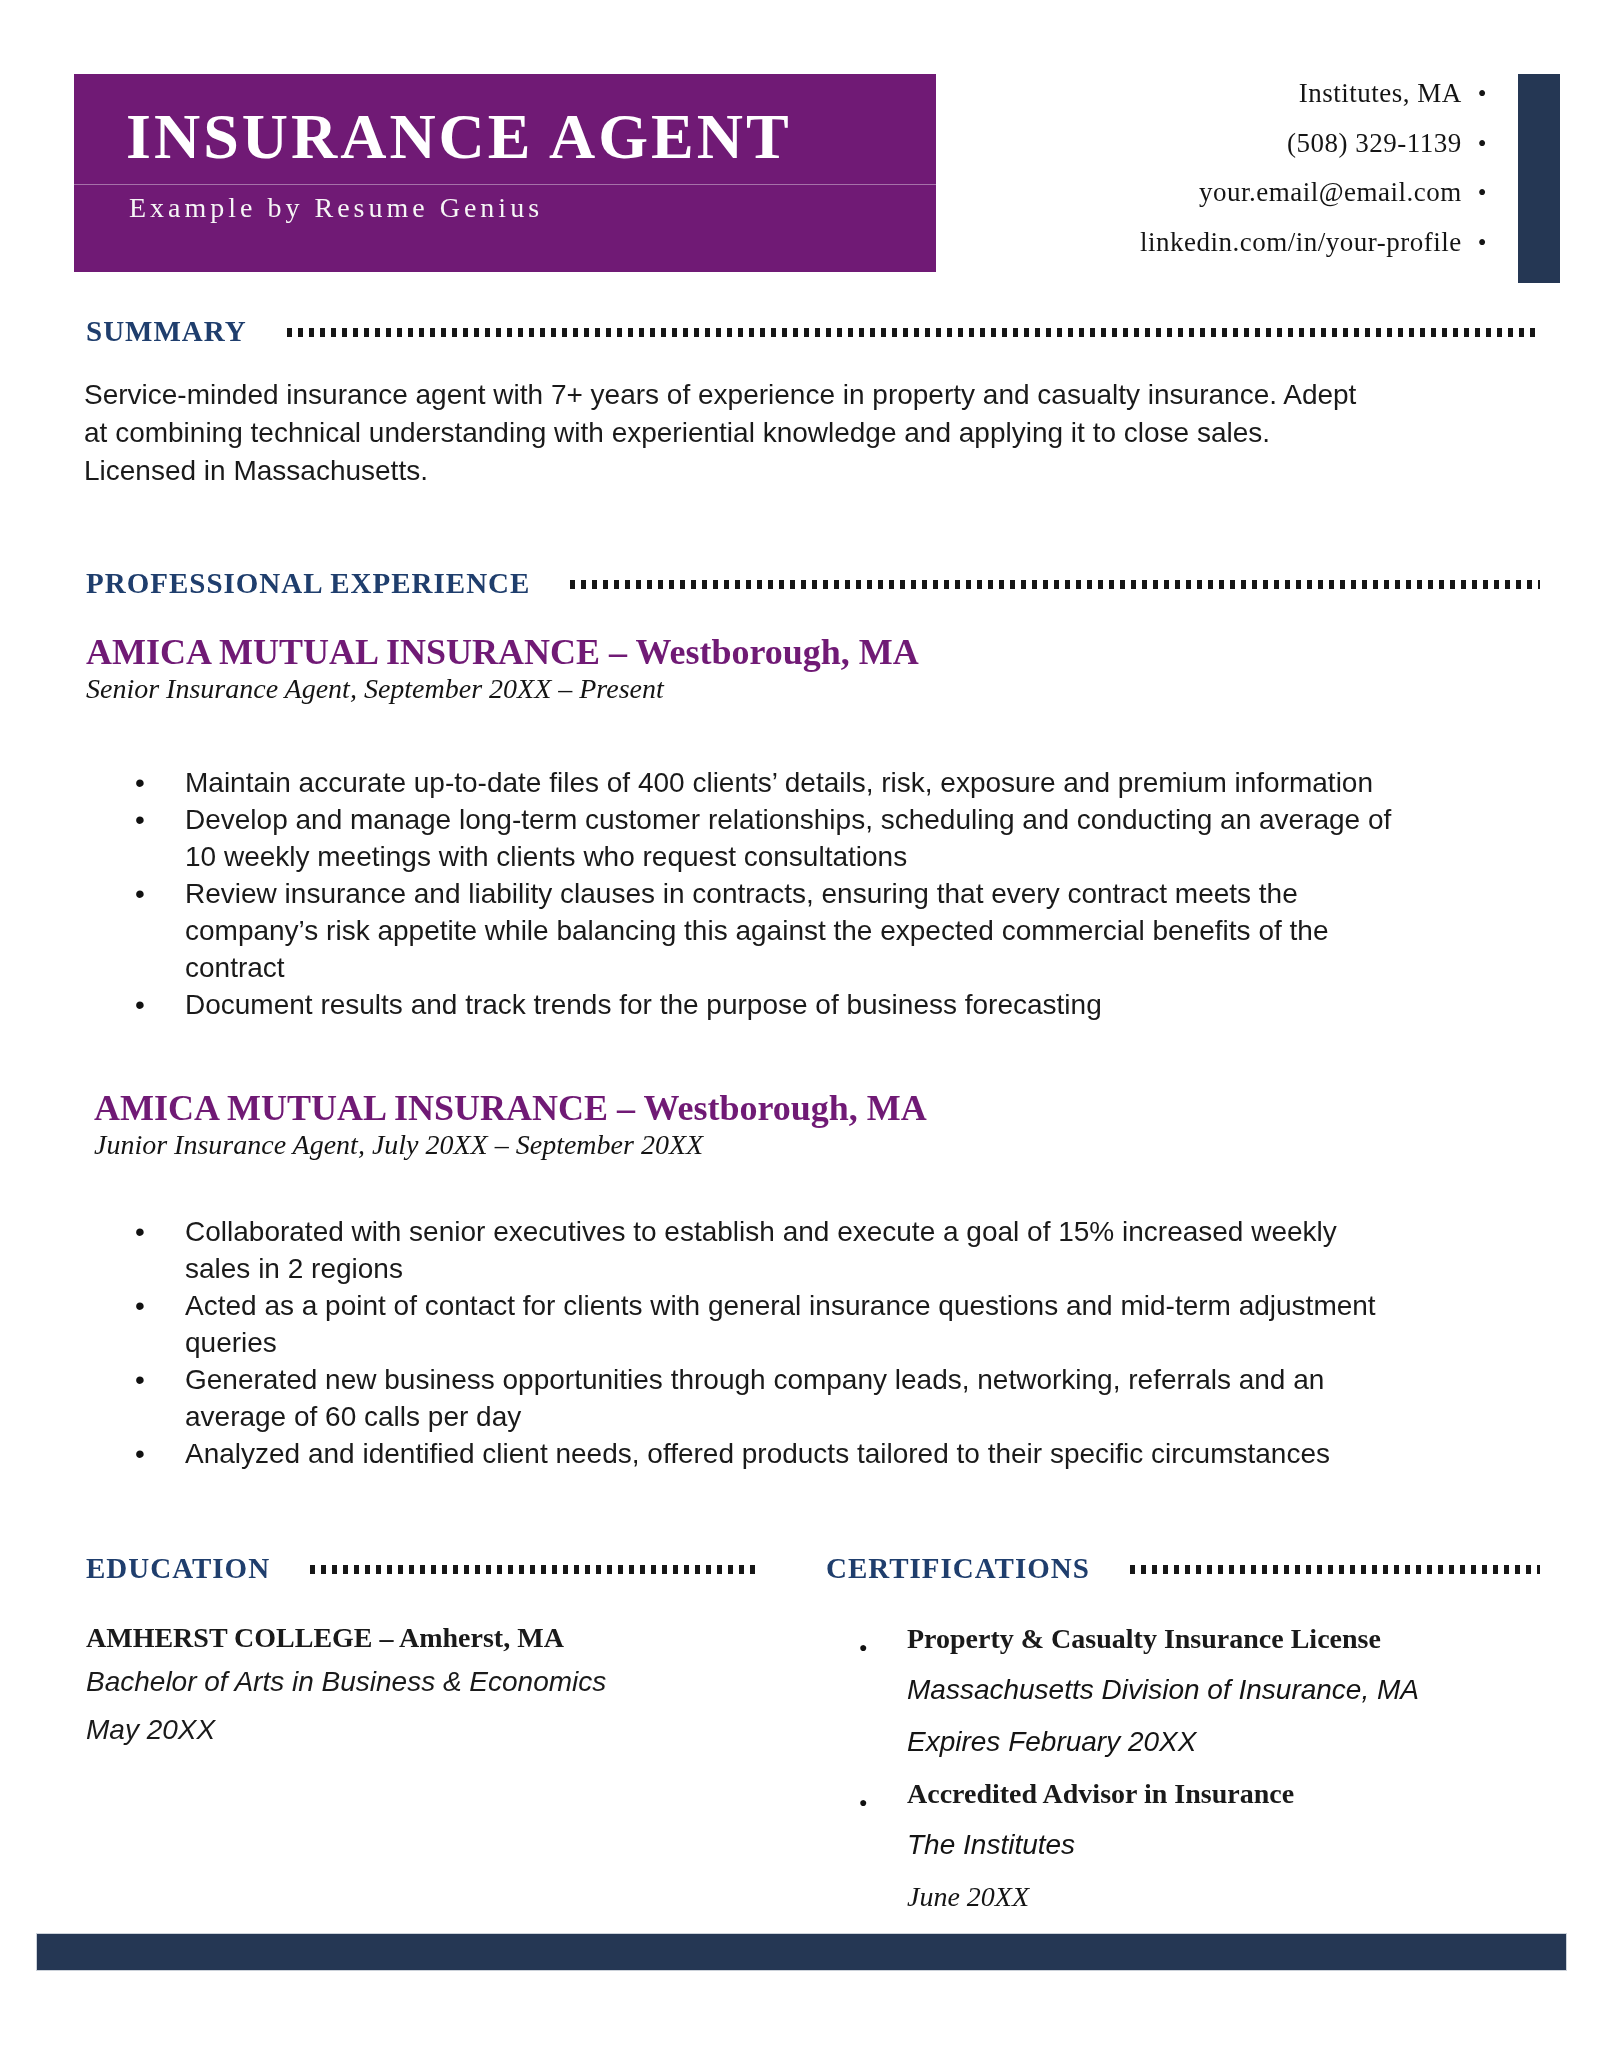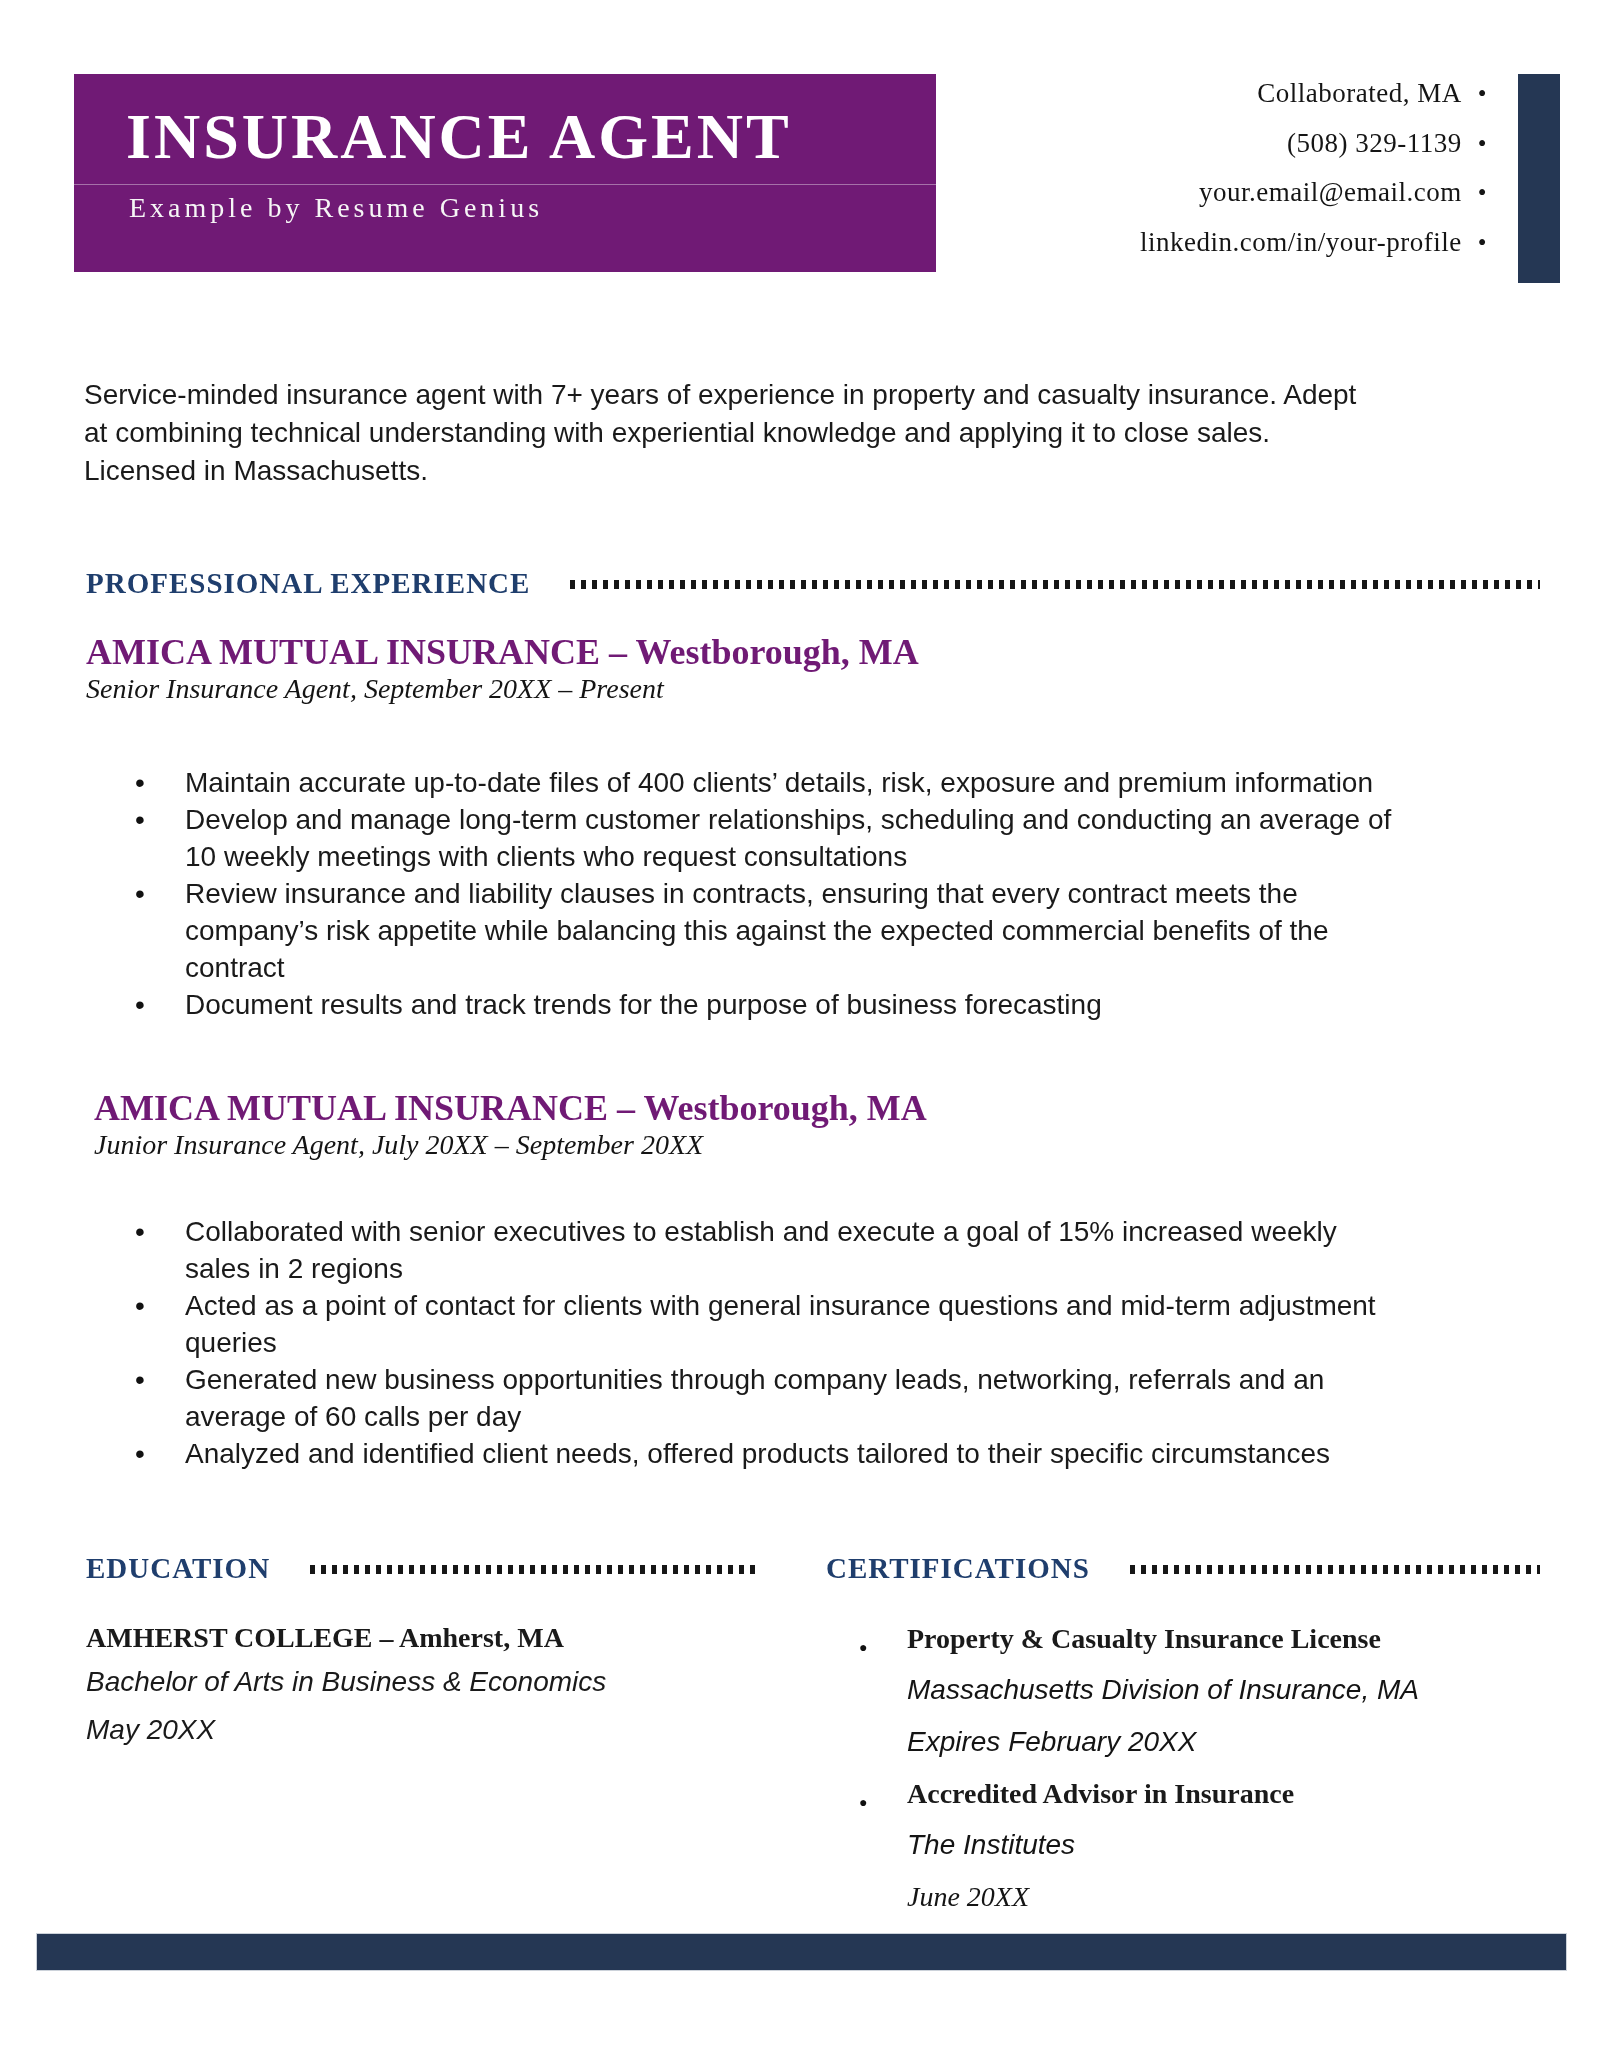--- a/index.html
+++ b/index.html
@@ -116,28 +116,32 @@
 
 <div class="page">
 
   <div class="header-block">
     <div class="header-title">INSURANCE AGENT</div>
     <div class="header-divider"></div>
     <div class="header-subtitle">Example by Resume Genius</div>
   </div>
 
   <div class="contact">
-    <div class="contact-line"><span>Collaborated, MA</span><span class="cb">•</span></div>
+    <div class="contact-line"><span>Institutes, MA</span><span class="cb">•</span></div>
     <div class="contact-line"><span>(508) 329-1139</span><span class="cb">•</span></div>
     <div class="contact-line"><span>your.email@email.com</span><span class="cb">•</span></div>
     <div class="contact-line"><span>linkedin.com/in/your-profile</span><span class="cb">•</span></div>
   </div>
 
   <div class="side-bar"></div>
 
+  <div class="sect-row row-summary">
+    <span class="sect-h">SUMMARY</span>
+    <span class="dotline"></span>
+  </div>
   <div class="summary-body">Service-minded insurance agent with 7+ years of experience in property and casualty insurance. Adept
 at combining technical understanding with experiential knowledge and applying it to close sales.
 Licensed in Massachusetts.</div>
 
   <div class="sect-row row-experience">
     <span class="sect-h">PROFESSIONAL EXPERIENCE</span>
     <span class="dotline"></span>
   </div>
 
   <div class="company job1-company">AMICA MUTUAL INSURANCE – Westborough, MA</div>

